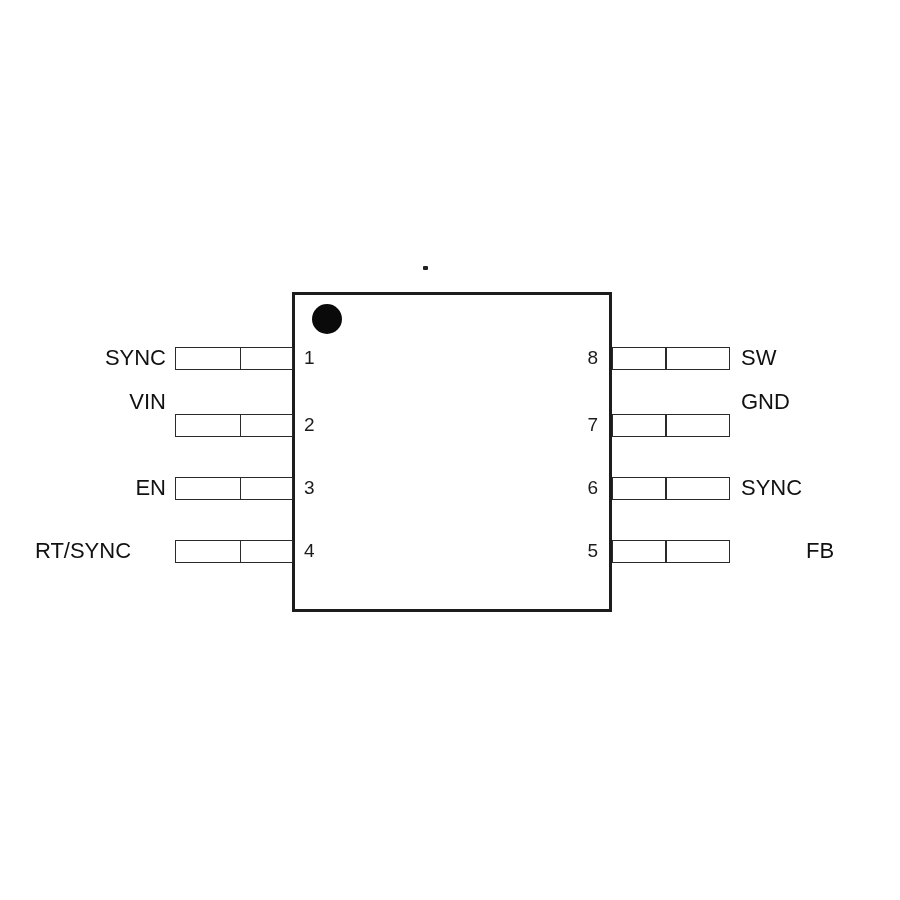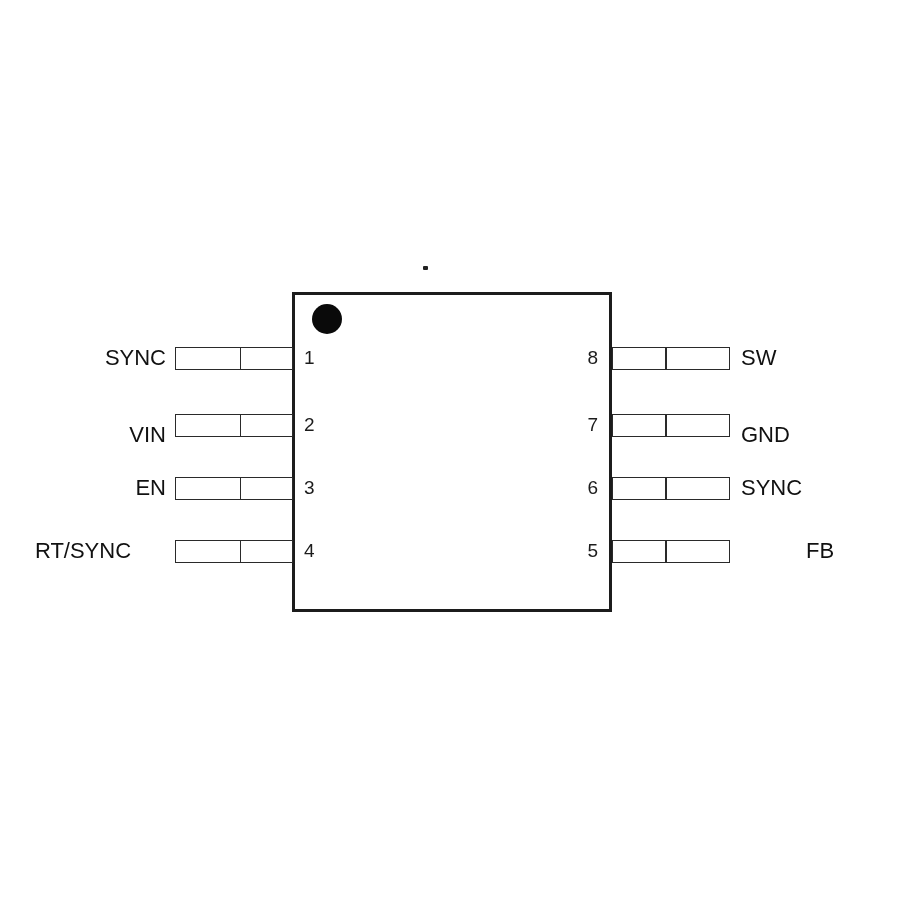--- a/index.html
+++ b/index.html
@@ -113,21 +113,21 @@
   
   .row-0 .pin-box { top: 347px; }
   .row-1 .pin-box { top: 414px; }
   .row-2 .pin-box { top: 477px; }
   .row-3 .pin-box { top: 540px; }
   .row-0 .pin-number { top: 346px; }
   .row-1 .pin-number { top: 413px; }
   .row-2 .pin-number { top: 476px; }
   .row-3 .pin-number { top: 539px; }
   .row-0 .pin-label { top: 344px; }
-  .row-1 .pin-label { top: 421px; }
+  .row-1 .pin-label { top: 388px; }
   .row-2 .pin-label { top: 474px; }
   .row-3 .pin-label { top: 537px; text-align: center; }
 </style>
 </head>
 <body>
 
 <div id="canvas">
 
   <div class="chip-body"></div>
 

